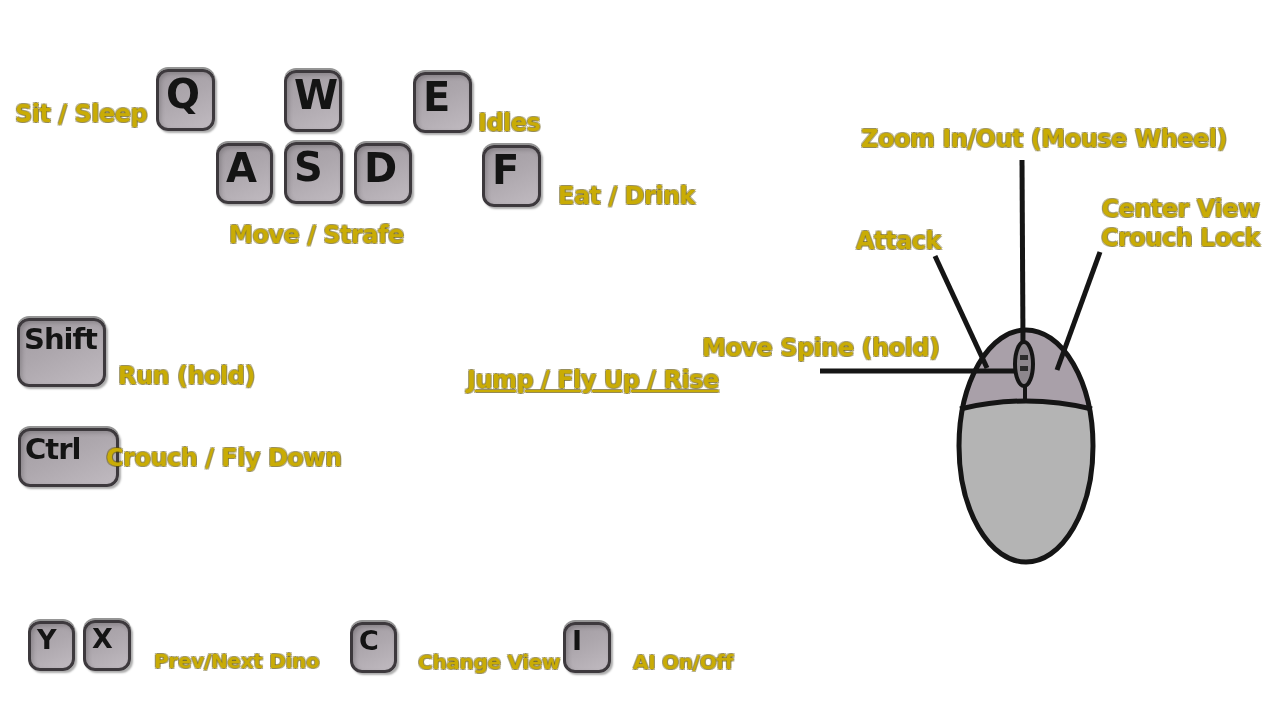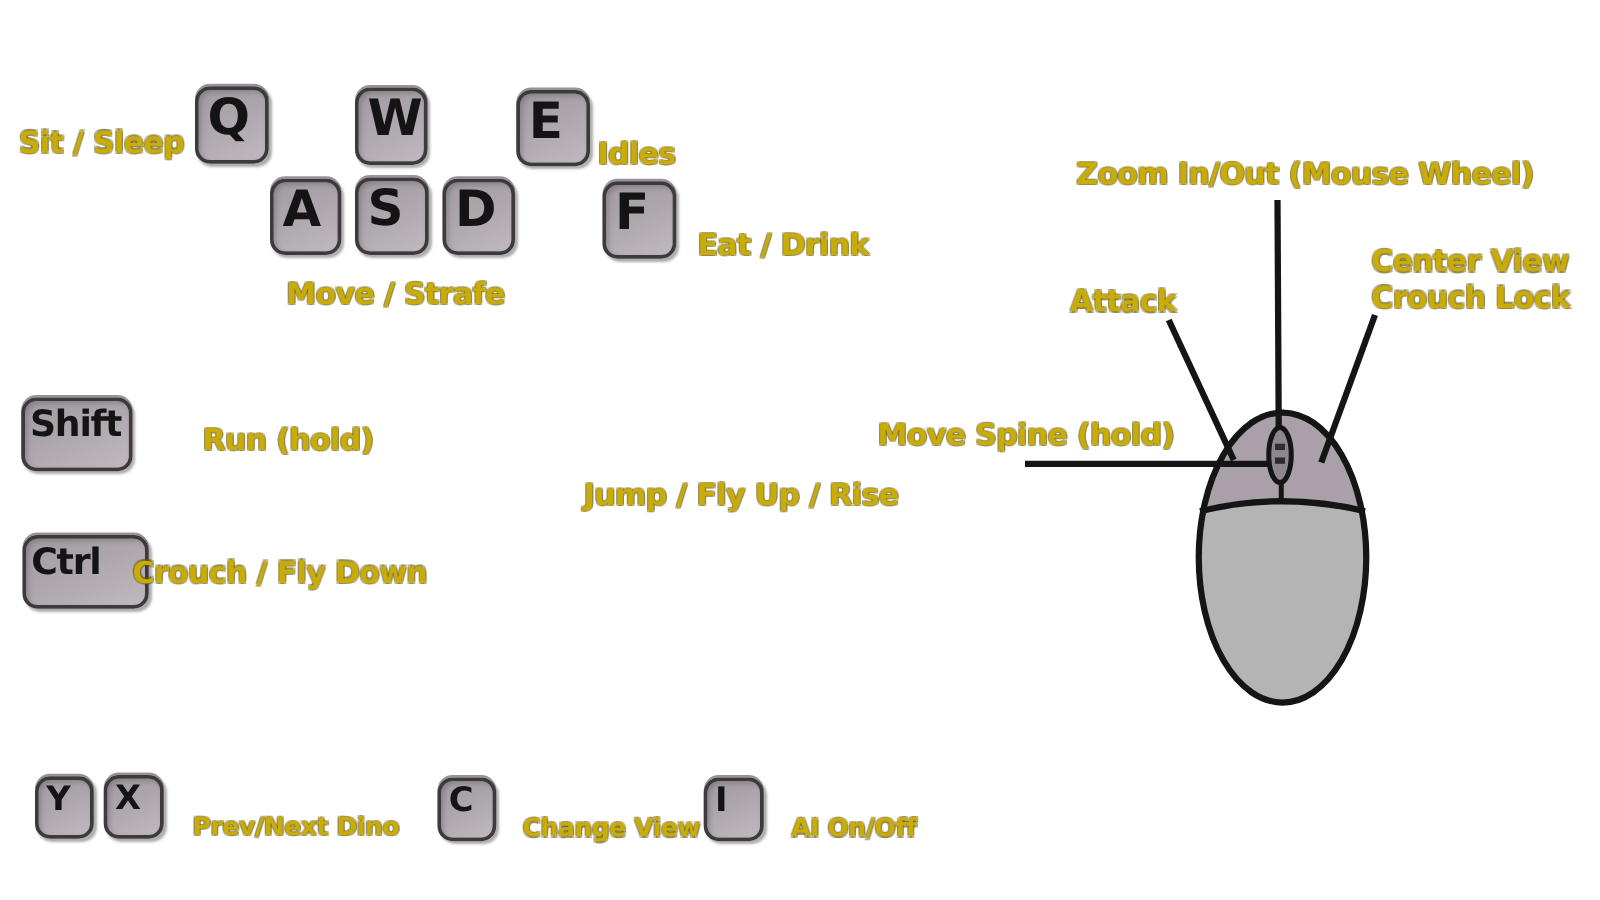--- a/index.html
+++ b/index.html
@@ -29,21 +29,21 @@
     position:absolute;
     color:#C9AC05;
     font-weight:bold;
     font-size:24px;
     letter-spacing:-0.5px;
     white-space:nowrap;
     text-shadow:1px 1px 0 rgba(96,80,0,.45), -1px -1px 0 rgba(96,80,0,.4),
                 1px -1px 0 rgba(96,80,0,.4), -1px 1px 0 rgba(96,80,0,.4);
   }
   .lbl-sm{font-size:20px;letter-spacing:-0.3px;margin-left:16px;}
-  .lbl-center{white-space:normal;text-align:left;line-height:29px;}
+  .lbl-center{white-space:normal;text-align:center;line-height:29px;}
 </style>
 </head>
 <body>
 
 <div class="canvas">
 
   <svg class="overlay" viewBox="0 0 1280 720" xmlns="http://www.w3.org/2000/svg">
 
     <ellipse cx="1026" cy="446" rx="67" ry="116" fill="#B4B4B4"></ellipse>
 
@@ -66,36 +66,36 @@
   </svg>
 
   <div class="key cap-lg" style="left:156px;top:69px;width:59px;height:62px;">Q</div>
   <div class="key cap-lg" style="left:284px;top:70px;width:58px;height:62px;">W</div>
   <div class="key cap-lg" style="left:413px;top:72px;width:59px;height:61px;">E</div>
   <div class="key cap-lg" style="left:216px;top:143px;width:57px;height:61px;">A</div>
   <div class="key cap-lg" style="left:284px;top:142px;width:59px;height:62px;">S</div>
   <div class="key cap-lg" style="left:354px;top:143px;width:58px;height:61px;">D</div>
   <div class="key cap-lg" style="left:482px;top:145px;width:59px;height:62px;">F</div>
 
-  <div class="key cap-md" style="left:17px;top:318px;width:89px;height:59px;">Shift</div>
+  <div class="key cap-md" style="left:17px;top:318px;width:89px;height:69px;">Shift</div>
   <div class="key cap-md" style="left:18px;top:428px;width:101px;height:59px;">Ctrl</div>
 
 
   <div class="key cap-sm" style="left:28px;top:621px;width:47px;height:50px;">Y</div>
   <div class="key cap-sm" style="left:83px;top:620px;width:48px;height:51px;">X</div>
   <div class="key cap-sm" style="left:350px;top:622px;width:47px;height:51px;">C</div>
   <div class="key cap-sm" style="left:563px;top:622px;width:48px;height:51px;">I</div>
 
   <div class="lbl" style="left:15px;top:100px;">Sit / Sleep</div>
   <div class="lbl" style="left:478px;top:109px;">Idles</div>
   <div class="lbl" style="left:546px;top:182px;margin-left:12px;">Eat / Drink</div>
   <div class="lbl" style="left:229px;top:221px;">Move / Strafe</div>
-  <div class="lbl" style="left:118px;top:338px;margin-left:44px;">Run (hold)</div>
+  <div class="lbl" style="left:118px;top:362px;">Run (hold)</div>
   <div class="lbl" style="left:106px;top:444px;">Crouch / Fly Down</div>
-  <div class="lbl" style="left:467px;top:382px;">Jump / Fly Up / Rise</div>
+  <div class="lbl" style="left:467px;top:366px;text-decoration:underline;">Jump / Fly Up / Rise</div>
   <div class="lbl lbl-sm" style="left:138px;top:649px;">Prev/Next Dino</div>
   <div class="lbl lbl-sm" style="left:402px;top:650px;">Change View</div>
   <div class="lbl lbl-sm" style="left:617px;top:650px;">AI On/Off</div>
 
   <div class="lbl" style="left:861px;top:125px;">Zoom In/Out (Mouse Wheel)</div>
   <div class="lbl" style="left:856px;top:227px;">Attack</div>
   <div class="lbl lbl-center" style="left:1097px;top:195px;width:167px;">
     <span>Center View</span><br>
     <span>Crouch Lock</span>
   </div>

